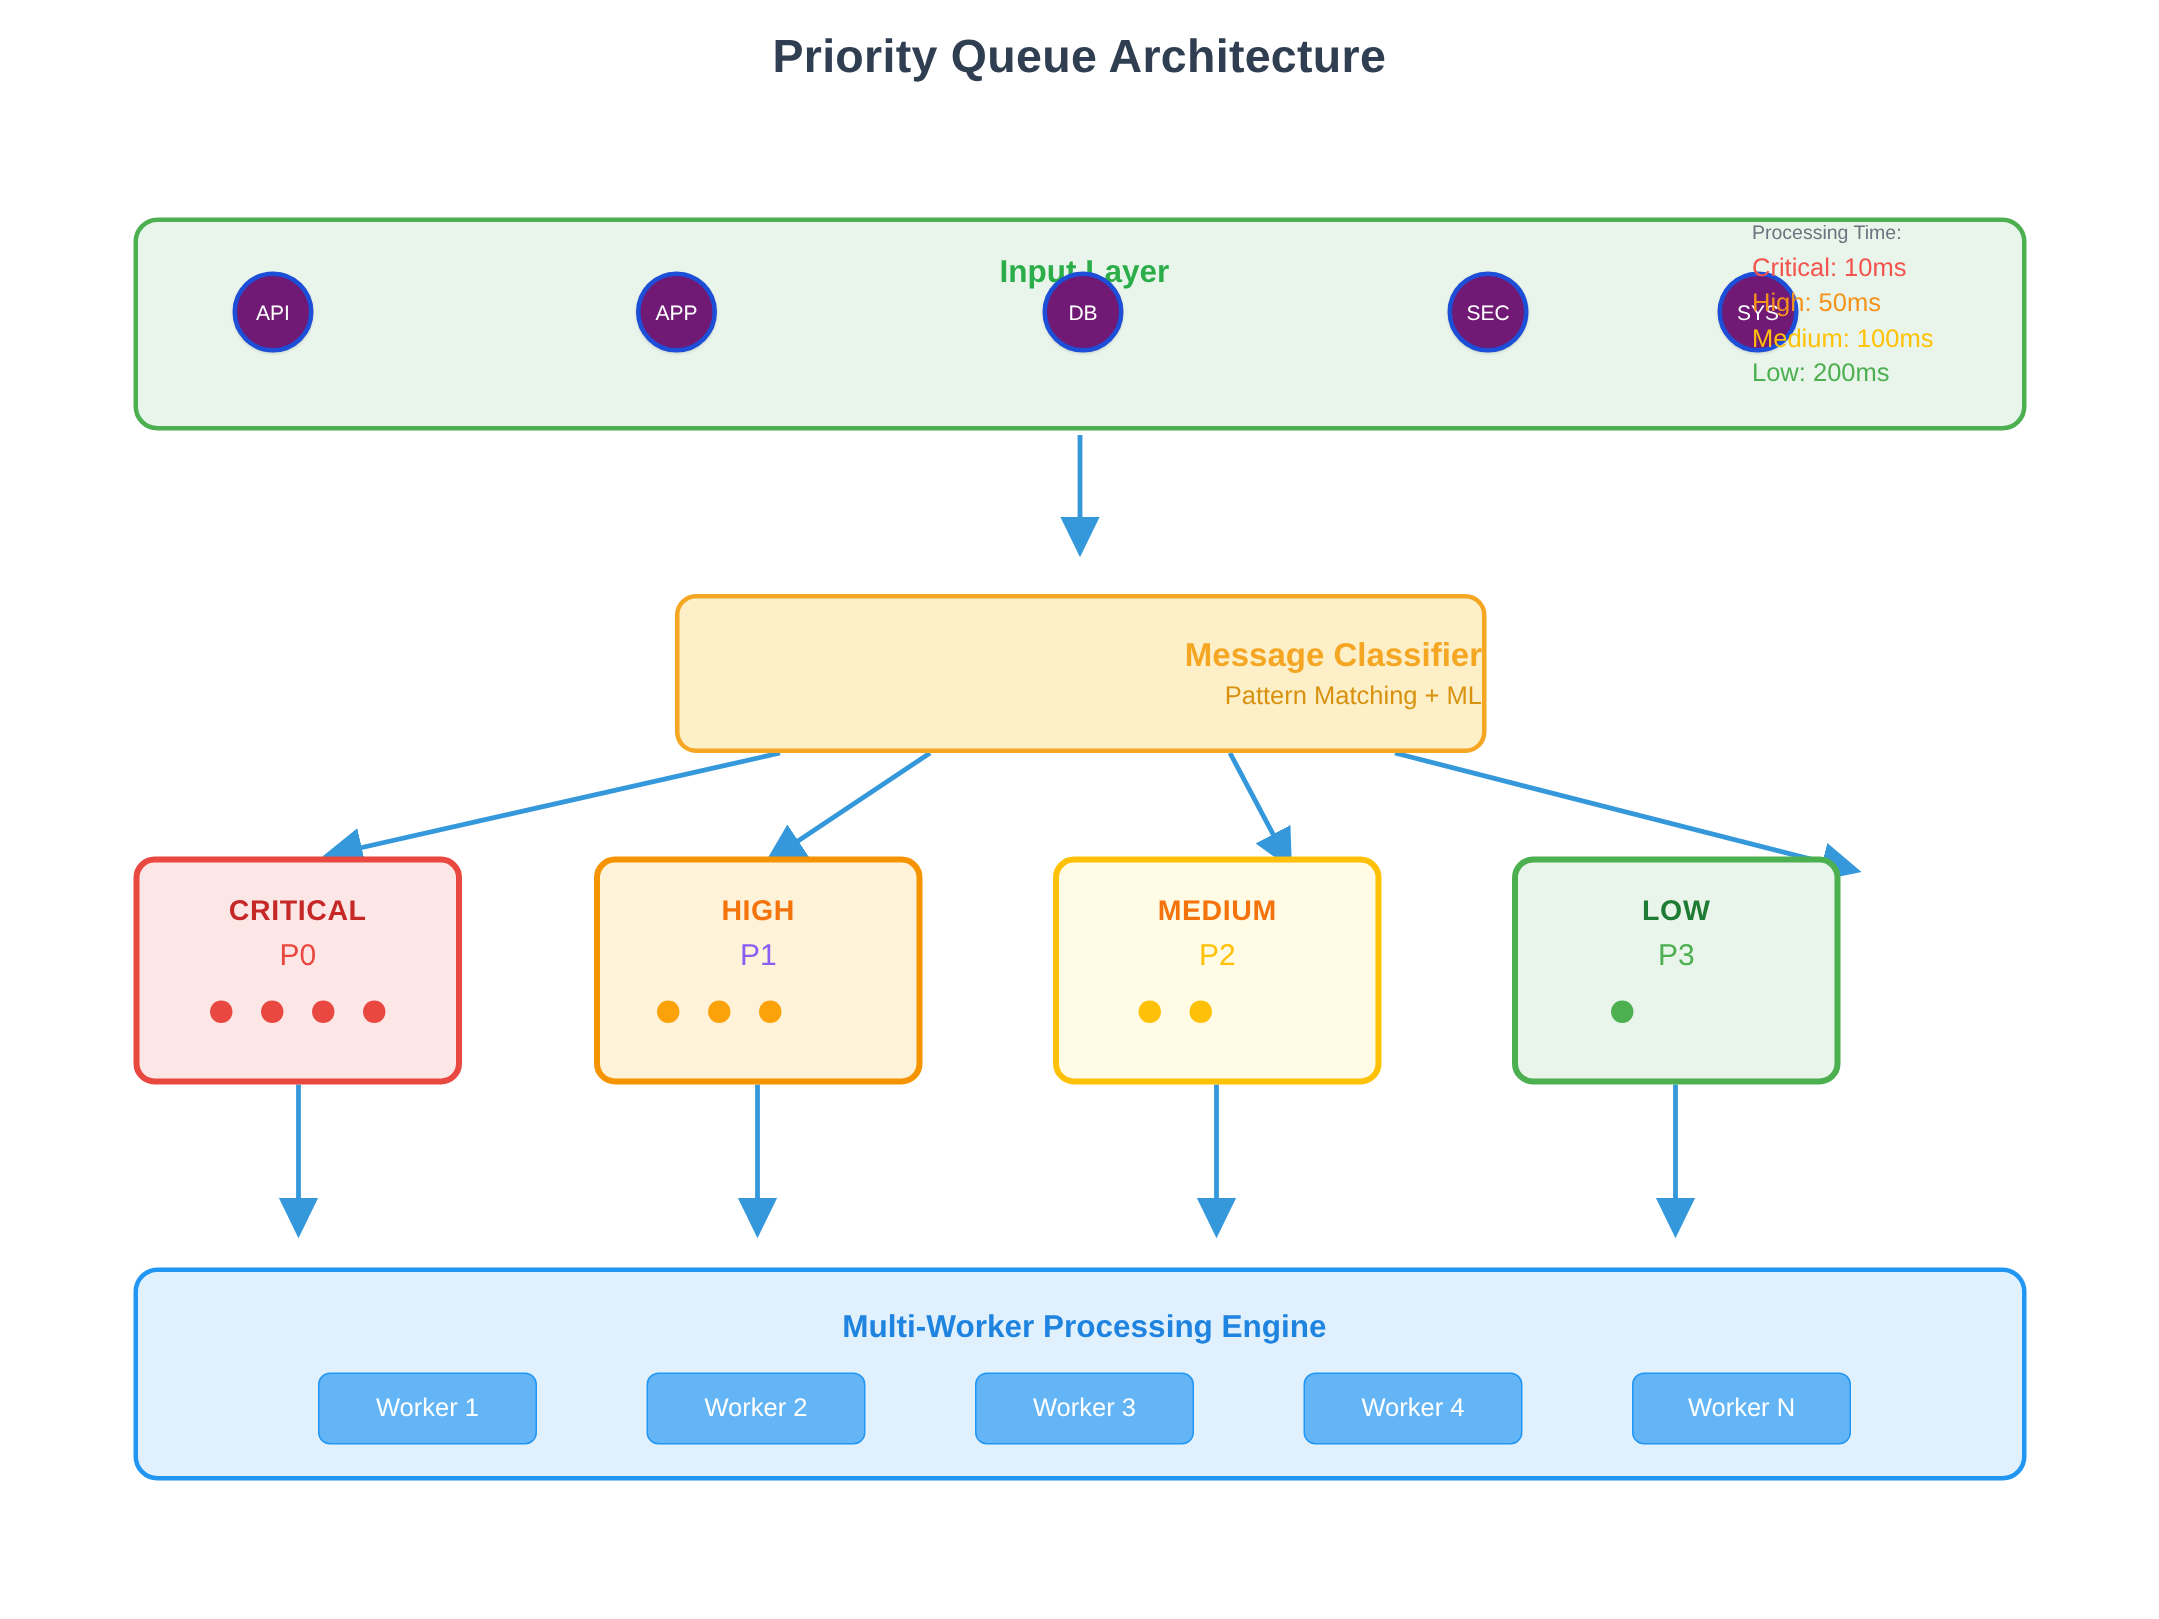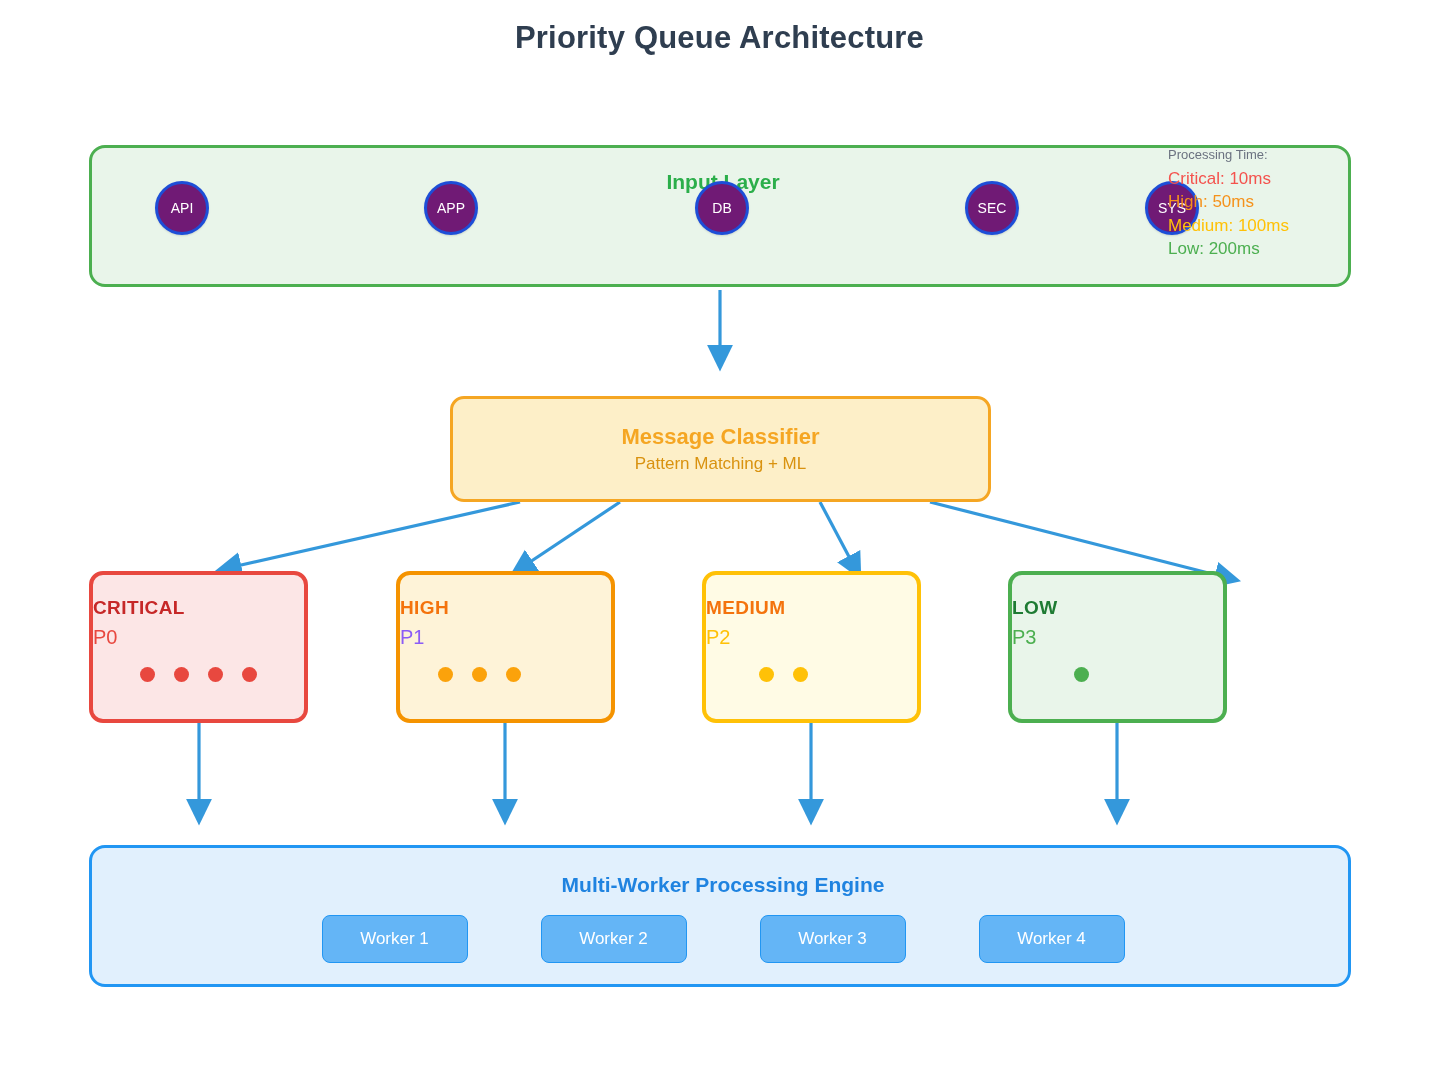--- a/index.html
+++ b/index.html
@@ -88,21 +88,21 @@
 
   
   #classifier {
     left: 450px; top: 396px;
     width: 541px; height: 106px;
     border: 3px solid #F5A623;
     background: #FDEFC8;
     border-radius: 14px;
     display: flex;
     flex-direction: column;
-    align-items: center;
+    align-items: flex-end;
     justify-content: center;
   }
   #classifier-title {
     font-size: 22px;
     font-weight: bold;
     color: #F5A623;
     margin-bottom: 4px;
   }
   #classifier-subtitle {
     font-size: 17px;
@@ -112,21 +112,21 @@
   
   .queue-box {
     position: absolute;
     box-sizing: border-box;
     width: 219px;
     height: 152px;
     top: 571px;
     border-radius: 14px;
     border-width: 4px;
     border-style: solid;
-    text-align: left;
+    text-align: center;
   }
   .queue-name {
     margin-top: 22px;
     font-size: 19px;
     font-weight: bold;
     letter-spacing: 0.4px;
   }
   .queue-level {
     margin-top: 7px;
     font-size: 20px;
@@ -267,14 +267,15 @@
     </div>
   </div>
 
 <div class="band" id="engine">
   <div id="engine-title">Multi-Worker Processing Engine</div>
   <div id="workers">
       <div class="worker-chip">Worker 1</div>
       <div class="worker-chip">Worker 2</div>
       <div class="worker-chip">Worker 3</div>
       <div class="worker-chip">Worker 4</div>
+      <div class="worker-chip">Worker N</div>
     </div>
 </div>
 
 </body></html>

